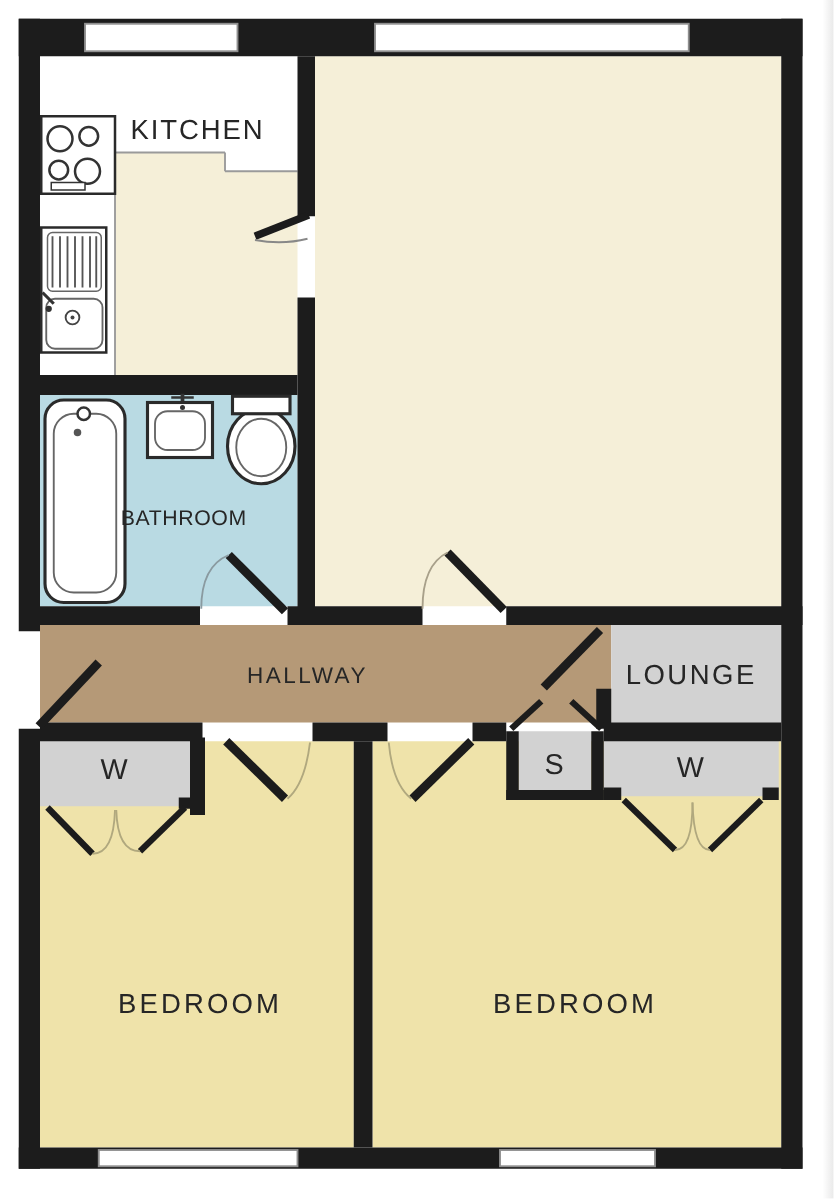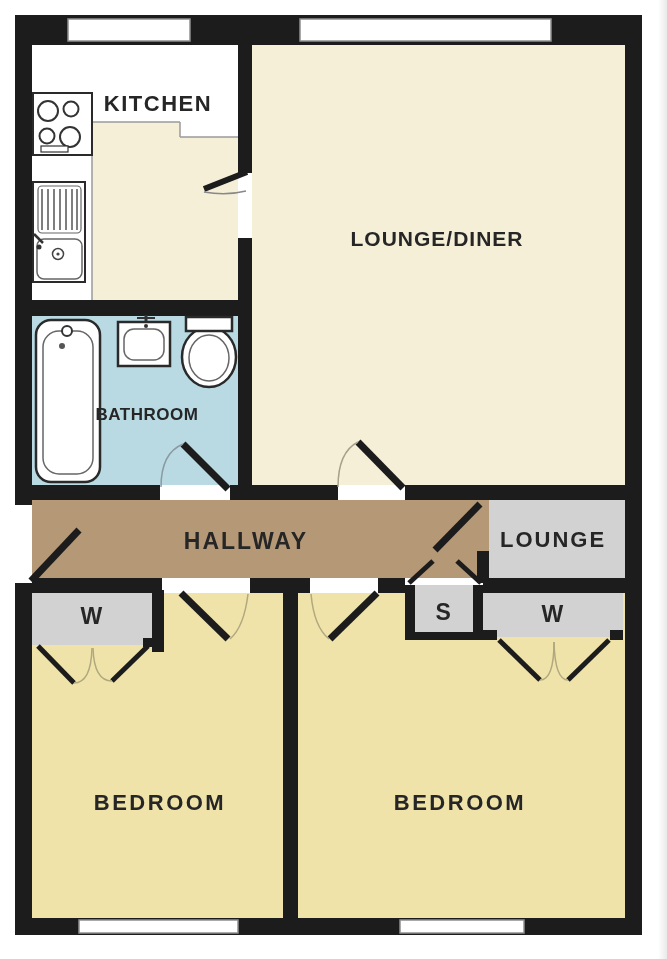--- a/index.html
+++ b/index.html
@@ -3,27 +3,27 @@
 <meta charset="utf-8">
 <style>
   html,body{margin:0;padding:0;background:#fff;}
   .canvas{
     position:relative;width:667px;height:959px;background:#fff;
     font-family:"Liberation Sans", sans-serif;overflow:hidden;
   }
   .plan-svg{position:absolute;left:0;top:0;}
   .room-label{
     position:absolute;transform:translate(-50%,-50%);
-    font-weight:bold;color:var(--label,#262626);white-space:nowrap;
+    font-weight:normal;color:var(--label,#262626);white-space:nowrap;
     letter-spacing:1.5px;
   }
   .lbl-kitchen{left:158px;top:104px;font-size:22px;}
   .lbl-lounge{left:437px;top:239px;font-size:21px;letter-spacing:1px;}
   .lbl-bathroom{left:147px;top:415px;font-size:17px;letter-spacing:.5px;}
-  .lbl-hallway{left:246px;top:541px;font-size:23px;letter-spacing:2px;}
+  .lbl-hallway{left:246px;top:541px;font-size:18px;letter-spacing:2px;}
   .lbl-storage{left:553px;top:540px;font-size:22px;letter-spacing:2px;}
   .lbl-wl{left:92px;top:616px;font-size:23px;}
   .lbl-s{left:444px;top:612px;font-size:23px;}
   .lbl-wr{left:553px;top:614px;font-size:23px;}
   .lbl-bedl{left:160px;top:803px;font-size:22px;letter-spacing:2.5px;}
   .lbl-bedr{left:460px;top:803px;font-size:22px;letter-spacing:2.5px;}
   .edge-shade{
     position:absolute;right:0;top:0;width:9px;height:100%;
     background:linear-gradient(to right,#ffffff,#e9e9e9);
   }
@@ -187,21 +187,20 @@
       <g>
         <line x1="499" y1="640" x2="540" y2="680" style="stroke:var(--wall)" stroke-width="5"></line>
         <line x1="609" y1="640" x2="568" y2="680" style="stroke:var(--wall)" stroke-width="5"></line>
         <path d="M540,680 Q554,680 554,642" fill="none" stroke="#b0a87e" stroke-width="1.5"></path>
         <path d="M568,680 Q555,680 554,642" fill="none" stroke="#b0a87e" stroke-width="1.5"></path>
       </g>
     </g>
   </svg>
 
   <div class="room-label lbl-kitchen">KITCHEN</div>
-  <div class="room-label lbl-lounge">LOUNGE/DINER</div>
   <div class="room-label lbl-bathroom">BATHROOM</div>
   <div class="room-label lbl-hallway">HALLWAY</div>
   <div class="room-label lbl-storage">LOUNGE</div>
   <div class="room-label lbl-wl">W</div>
   <div class="room-label lbl-s">S</div>
   <div class="room-label lbl-wr">W</div>
   <div class="room-label lbl-bedl">BEDROOM</div>
   <div class="room-label lbl-bedr">BEDROOM</div>
 
   <div class="edge-shade"></div>

